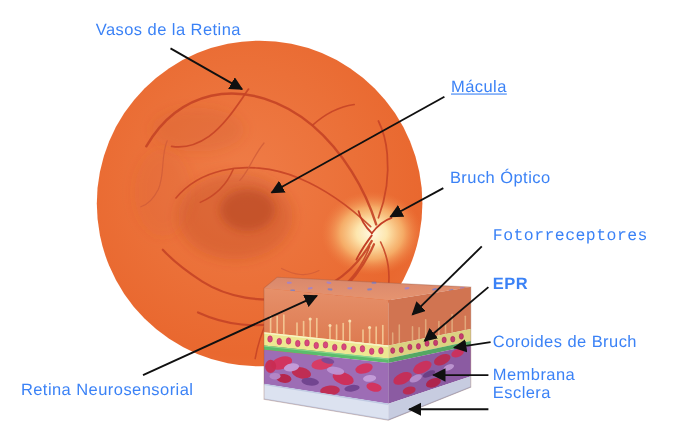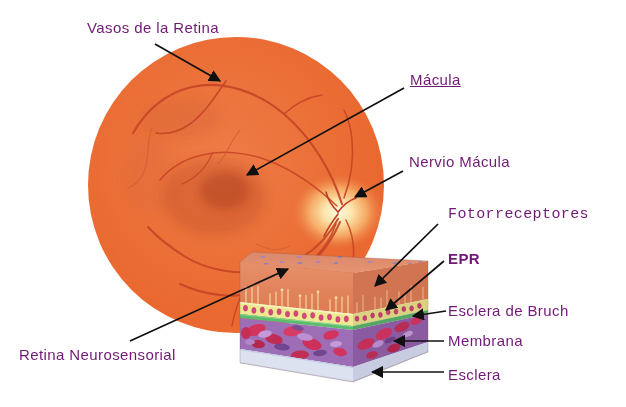--- a/index.html
+++ b/index.html
@@ -2,31 +2,31 @@
 <html><head>
 <meta charset="utf-8">
 <style>
   html,body{margin:0;padding:0;}
   body{
     width:626px;height:407px;background:#ffffff;position:relative;overflow:hidden;
     font-family:"Liberation Sans", sans-serif;
   }
   #canvas{position:absolute;left:0;top:0;}
   .lbl{
-    position:absolute;color:#701a75;font-size:15px;letter-spacing:.4px;
+    position:absolute;color:#3b82f6;font-size:15px;letter-spacing:.4px;
     white-space:nowrap;line-height:1.1;
   }
   .lbl-vasos{left:87px;top:20px;}
   .lbl-macula{left:410px;top:72px;text-decoration:underline;}
   .lbl-nervio{left:409px;top:154px;}
   .lbl-foto{left:448px;top:207px;font-family:Liberation Mono, monospace;}
   .lbl-epr{left:448px;top:251px;font-weight:bold;}
   .lbl-membrana{left:448px;top:303px;}
   .lbl-coroides{left:448px;top:333px;}
-  .lbl-esclera{left:448px;top:367px;}
+  .lbl-esclera{left:448px;top:350px;}
   .lbl-retina{left:19px;top:347px;}
 </style>
 </head>
 <body>
 
 <svg id="canvas" width="626" height="407" viewBox="0 0 626 407">
   <defs>
     <radialGradient id="fundusGrad" cx="45%" cy="42%" r="62%">
       <stop offset="0%" stop-color="#EF7C47"></stop>
       <stop offset="55%" stop-color="#EB7038"></stop>
@@ -262,19 +262,19 @@
     <line x1="444" y1="261" x2="386" y2="310" marker-end="url(#ah)"></line>
     <line x1="446" y1="311" x2="413" y2="316" marker-end="url(#ah)"></line>
     <line x1="444" y1="341" x2="394" y2="341" marker-end="url(#ah)"></line>
     <line x1="444" y1="372" x2="372" y2="372" marker-end="url(#ah)"></line>
     <line x1="130" y1="341" x2="288" y2="269" marker-end="url(#ah)"></line>
   </g>
 </svg>
 
 <div class="lbl lbl-vasos">Vasos de la Retina</div>
 <div class="lbl lbl-macula">Mácula</div>
-<div class="lbl lbl-nervio">Nervio Mácula</div>
+<div class="lbl lbl-nervio">Bruch Óptico</div>
 <div class="lbl lbl-foto">Fotorreceptores</div>
 <div class="lbl lbl-epr">EPR</div>
-<div class="lbl lbl-membrana">Esclera de Bruch</div>
+<div class="lbl lbl-membrana">Coroides de Bruch</div>
 <div class="lbl lbl-coroides">Membrana</div>
 <div class="lbl lbl-esclera">Esclera</div>
 <div class="lbl lbl-retina">Retina Neurosensorial</div>
 
 </body></html>

